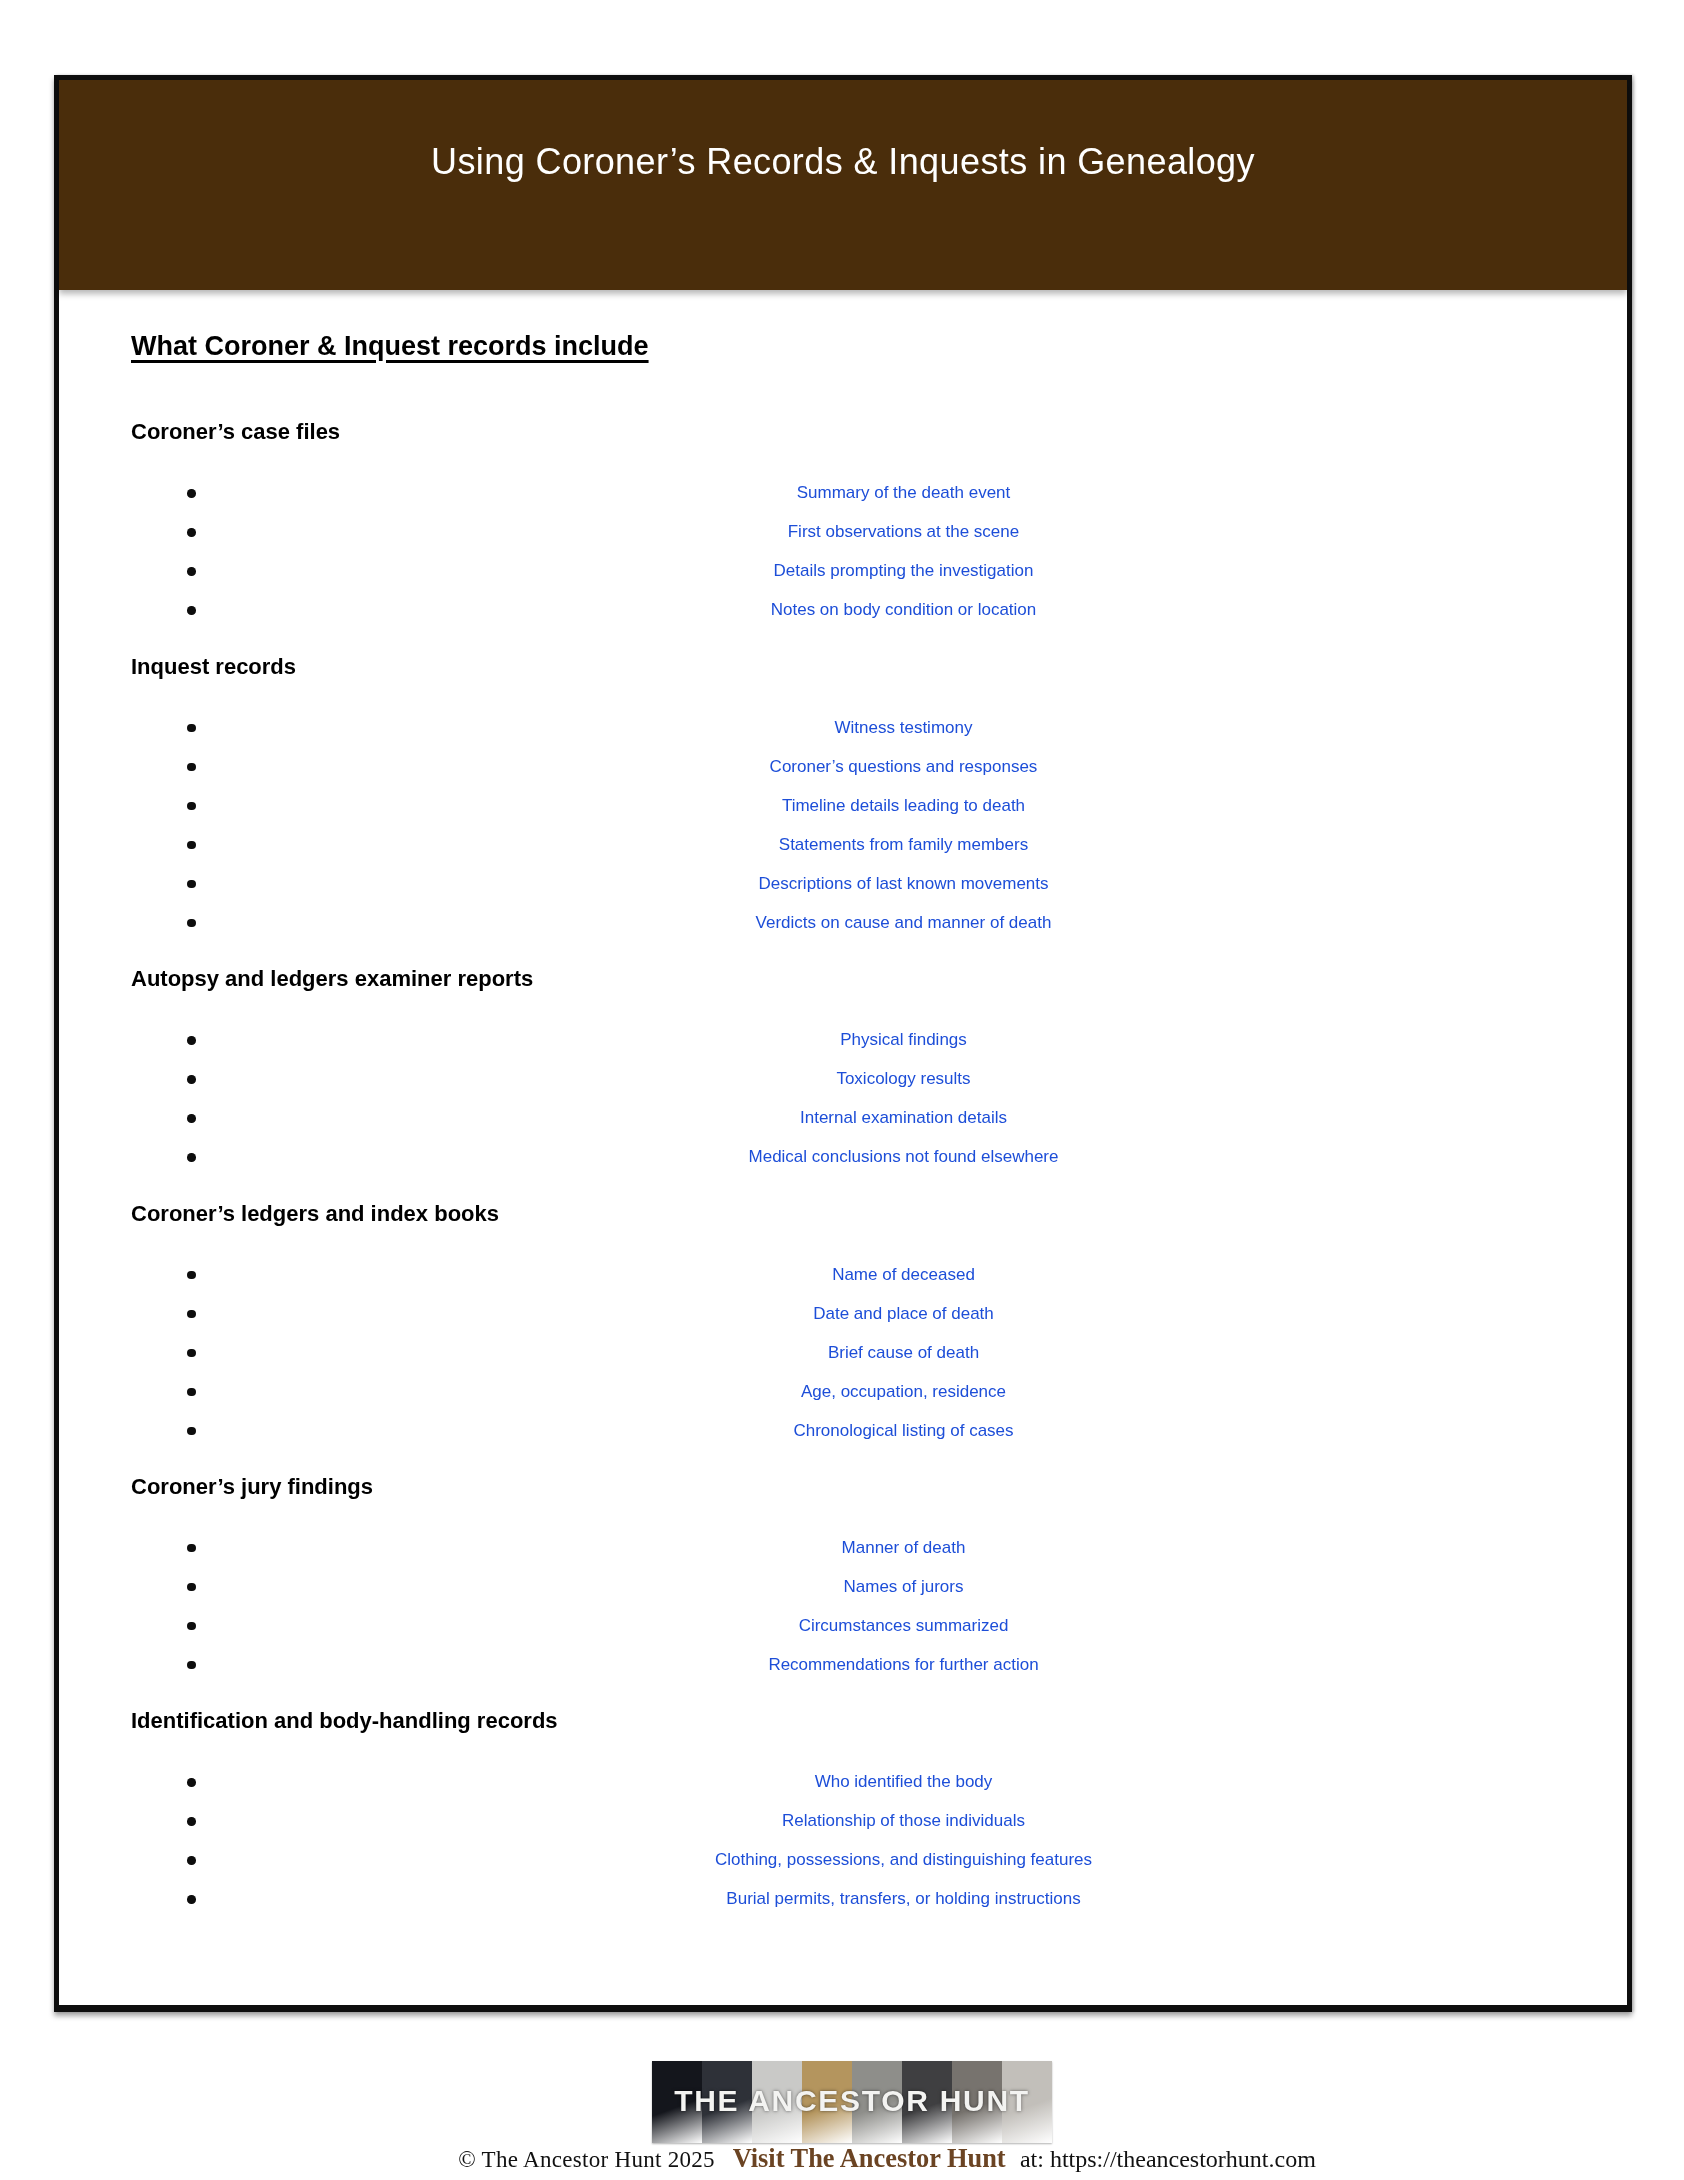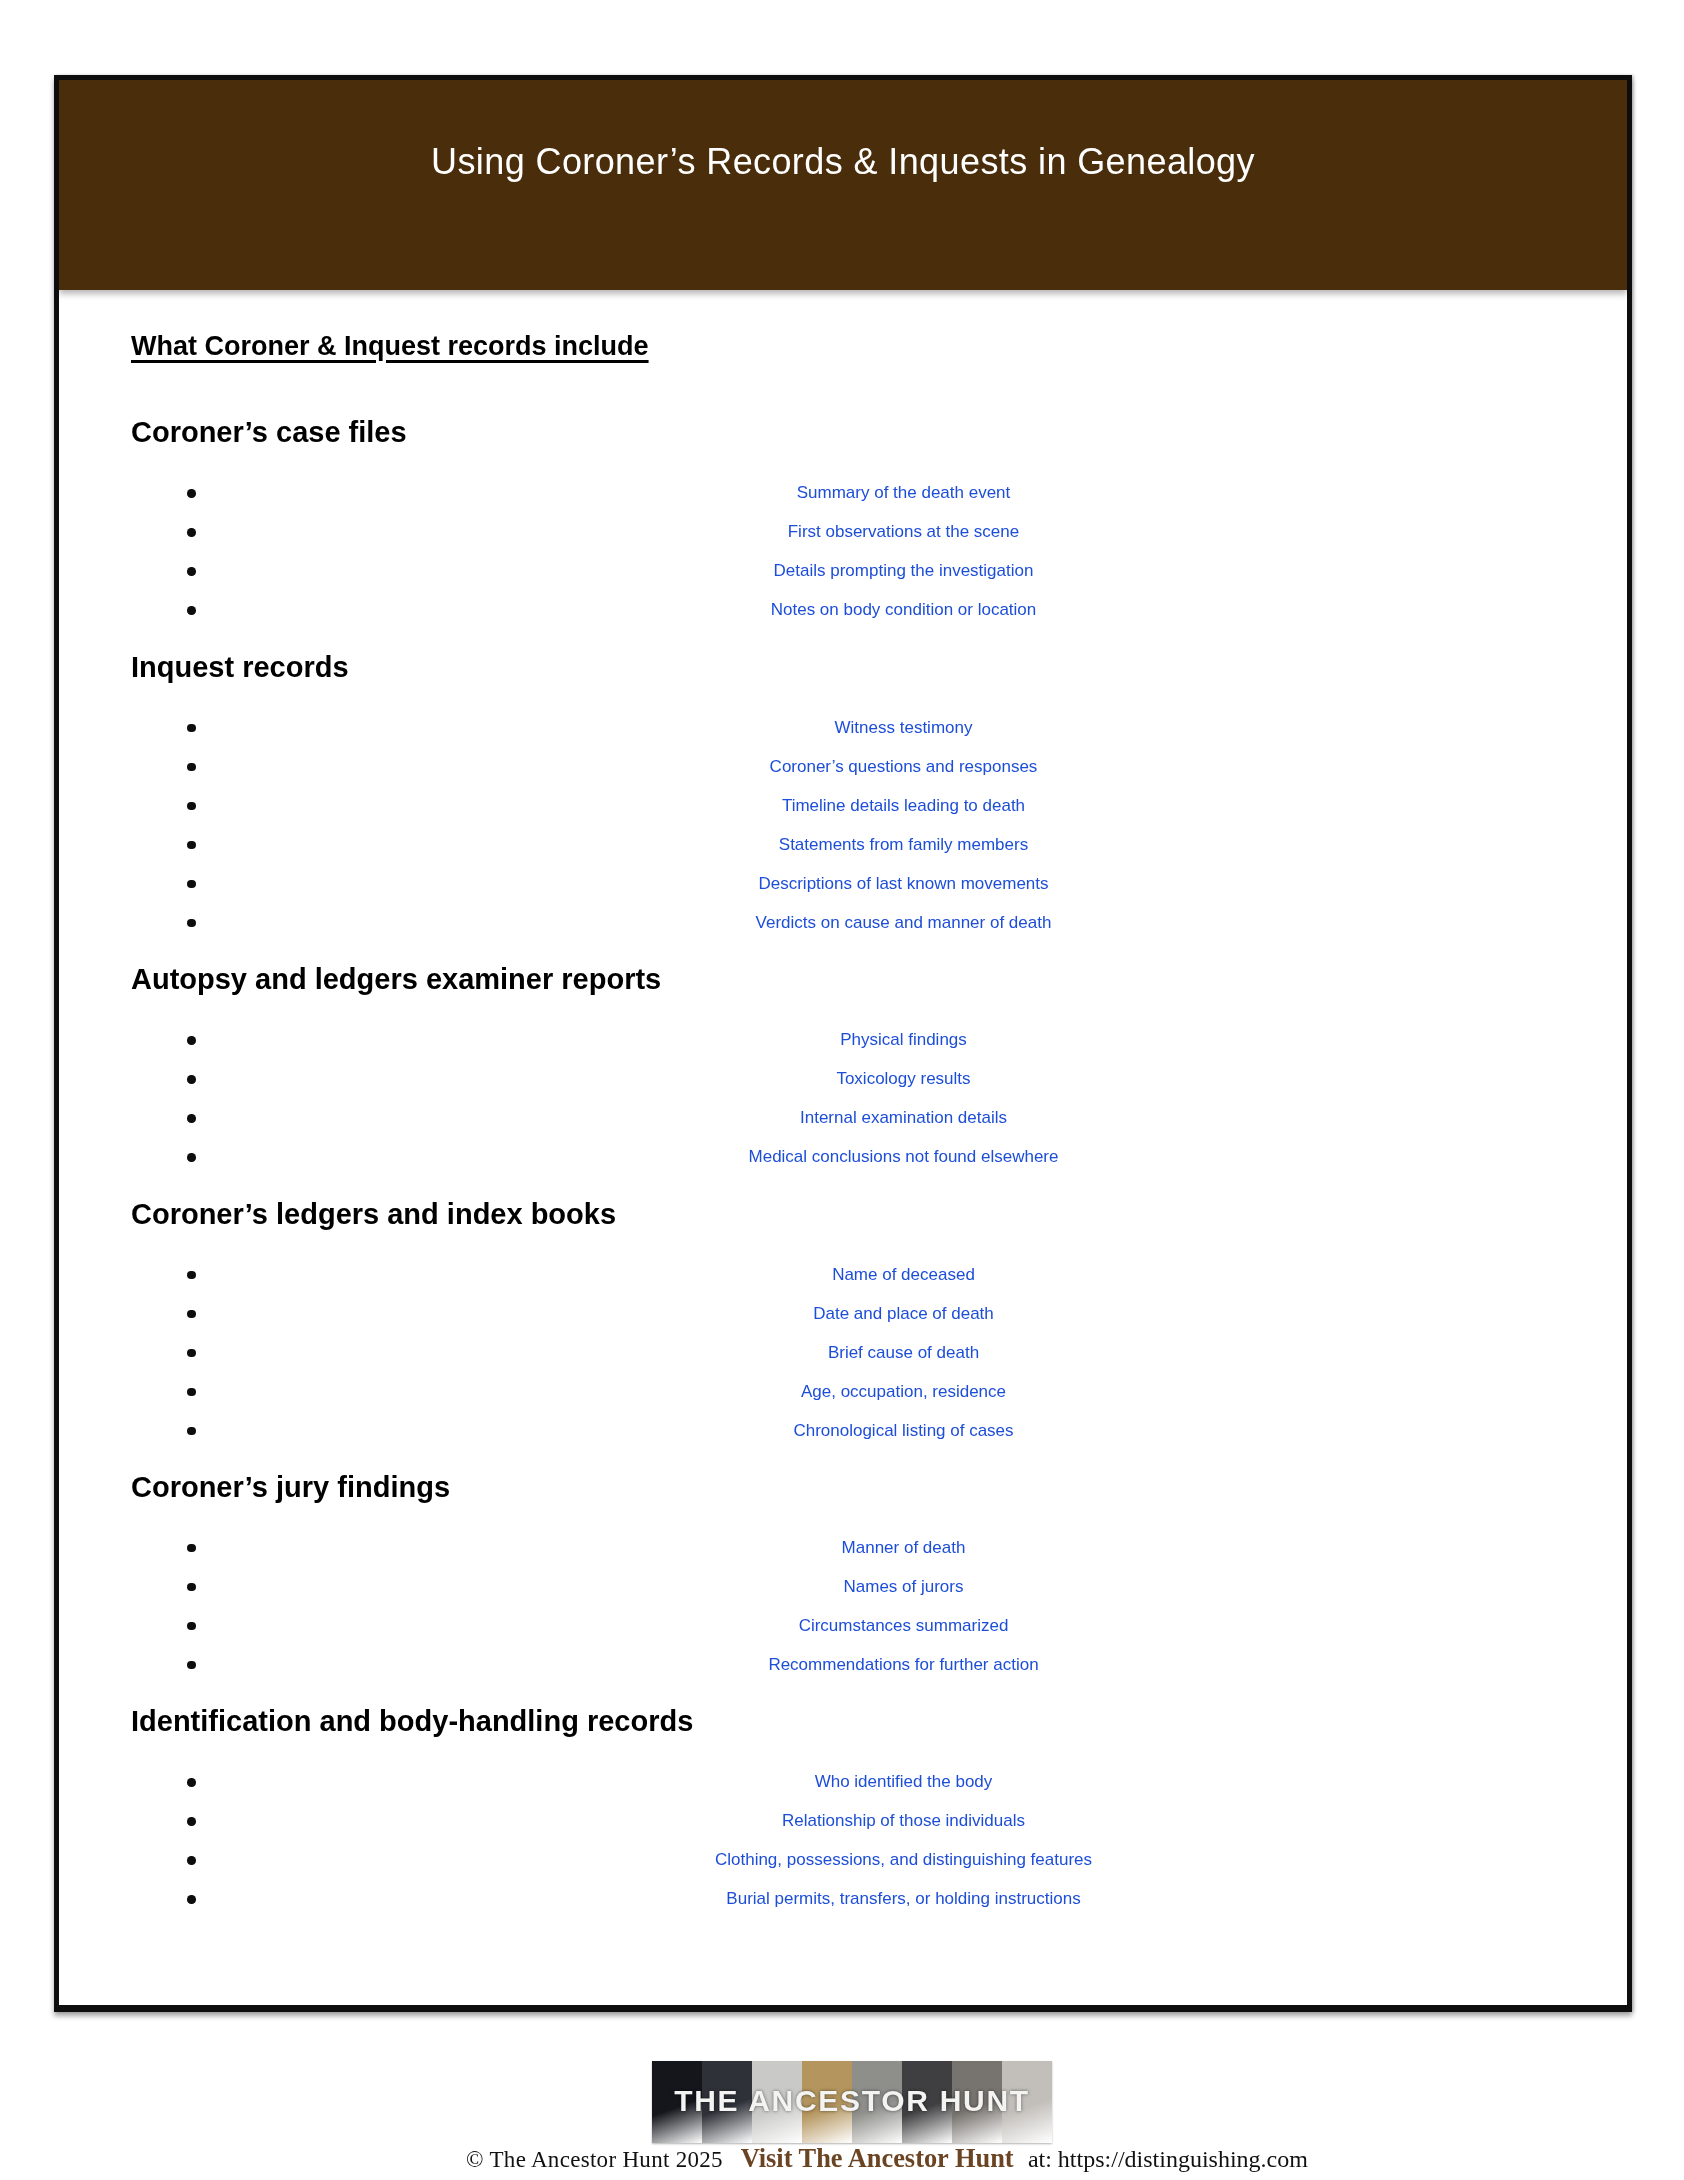--- a/index.html
+++ b/index.html
@@ -52,21 +52,21 @@
     color: #000000;
     line-height: 34px;
     text-decoration: underline;
     text-decoration-thickness: 2.6px;
     text-underline-offset: 5.1px;
     display: inline-block;
   }
   .sections { display: block; }
   .sub-heading {
     margin: 20.4px 0 0 0;
-    font-size: 29px;
+    font-size: 22px;
     font-weight: 700;
     color: #000000;
     line-height: 34px;
   }
   ul.bullets {
     list-style: none;
     margin: 24px 0 0 0;
     padding: 0 0 0 56px;
   }
   ul.bullets li {
@@ -202,16 +202,16 @@
         <span style="background: linear-gradient(160deg, rgb(142, 142, 138) 55%, rgba(255, 255, 255, 0.22));"></span>
         <span style="background: linear-gradient(160deg, rgb(63, 63, 65) 55%, rgba(255, 255, 255, 0.22));"></span>
         <span style="background: linear-gradient(160deg, rgb(119, 115, 110) 55%, rgba(255, 255, 255, 0.22));"></span>
         <span style="background: linear-gradient(160deg, rgb(194, 191, 186) 55%, rgba(255, 255, 255, 0.22));"></span>
       </div>
     <span class="logo-text">THE ANCESTOR HUNT</span>
   </div>
   <p class="credit">
     <span class="copyright">© The Ancestor Hunt 2025</span>
     <span class="visit" style="color: rgb(107, 68, 35);">Visit The Ancestor Hunt</span>
-    <span class="suffix">at: https://distinguishing.com</span>
+    <span class="suffix">at: https://theancestorhunt.com</span>
   </p>
 </footer>
 
 
 </body></html>

